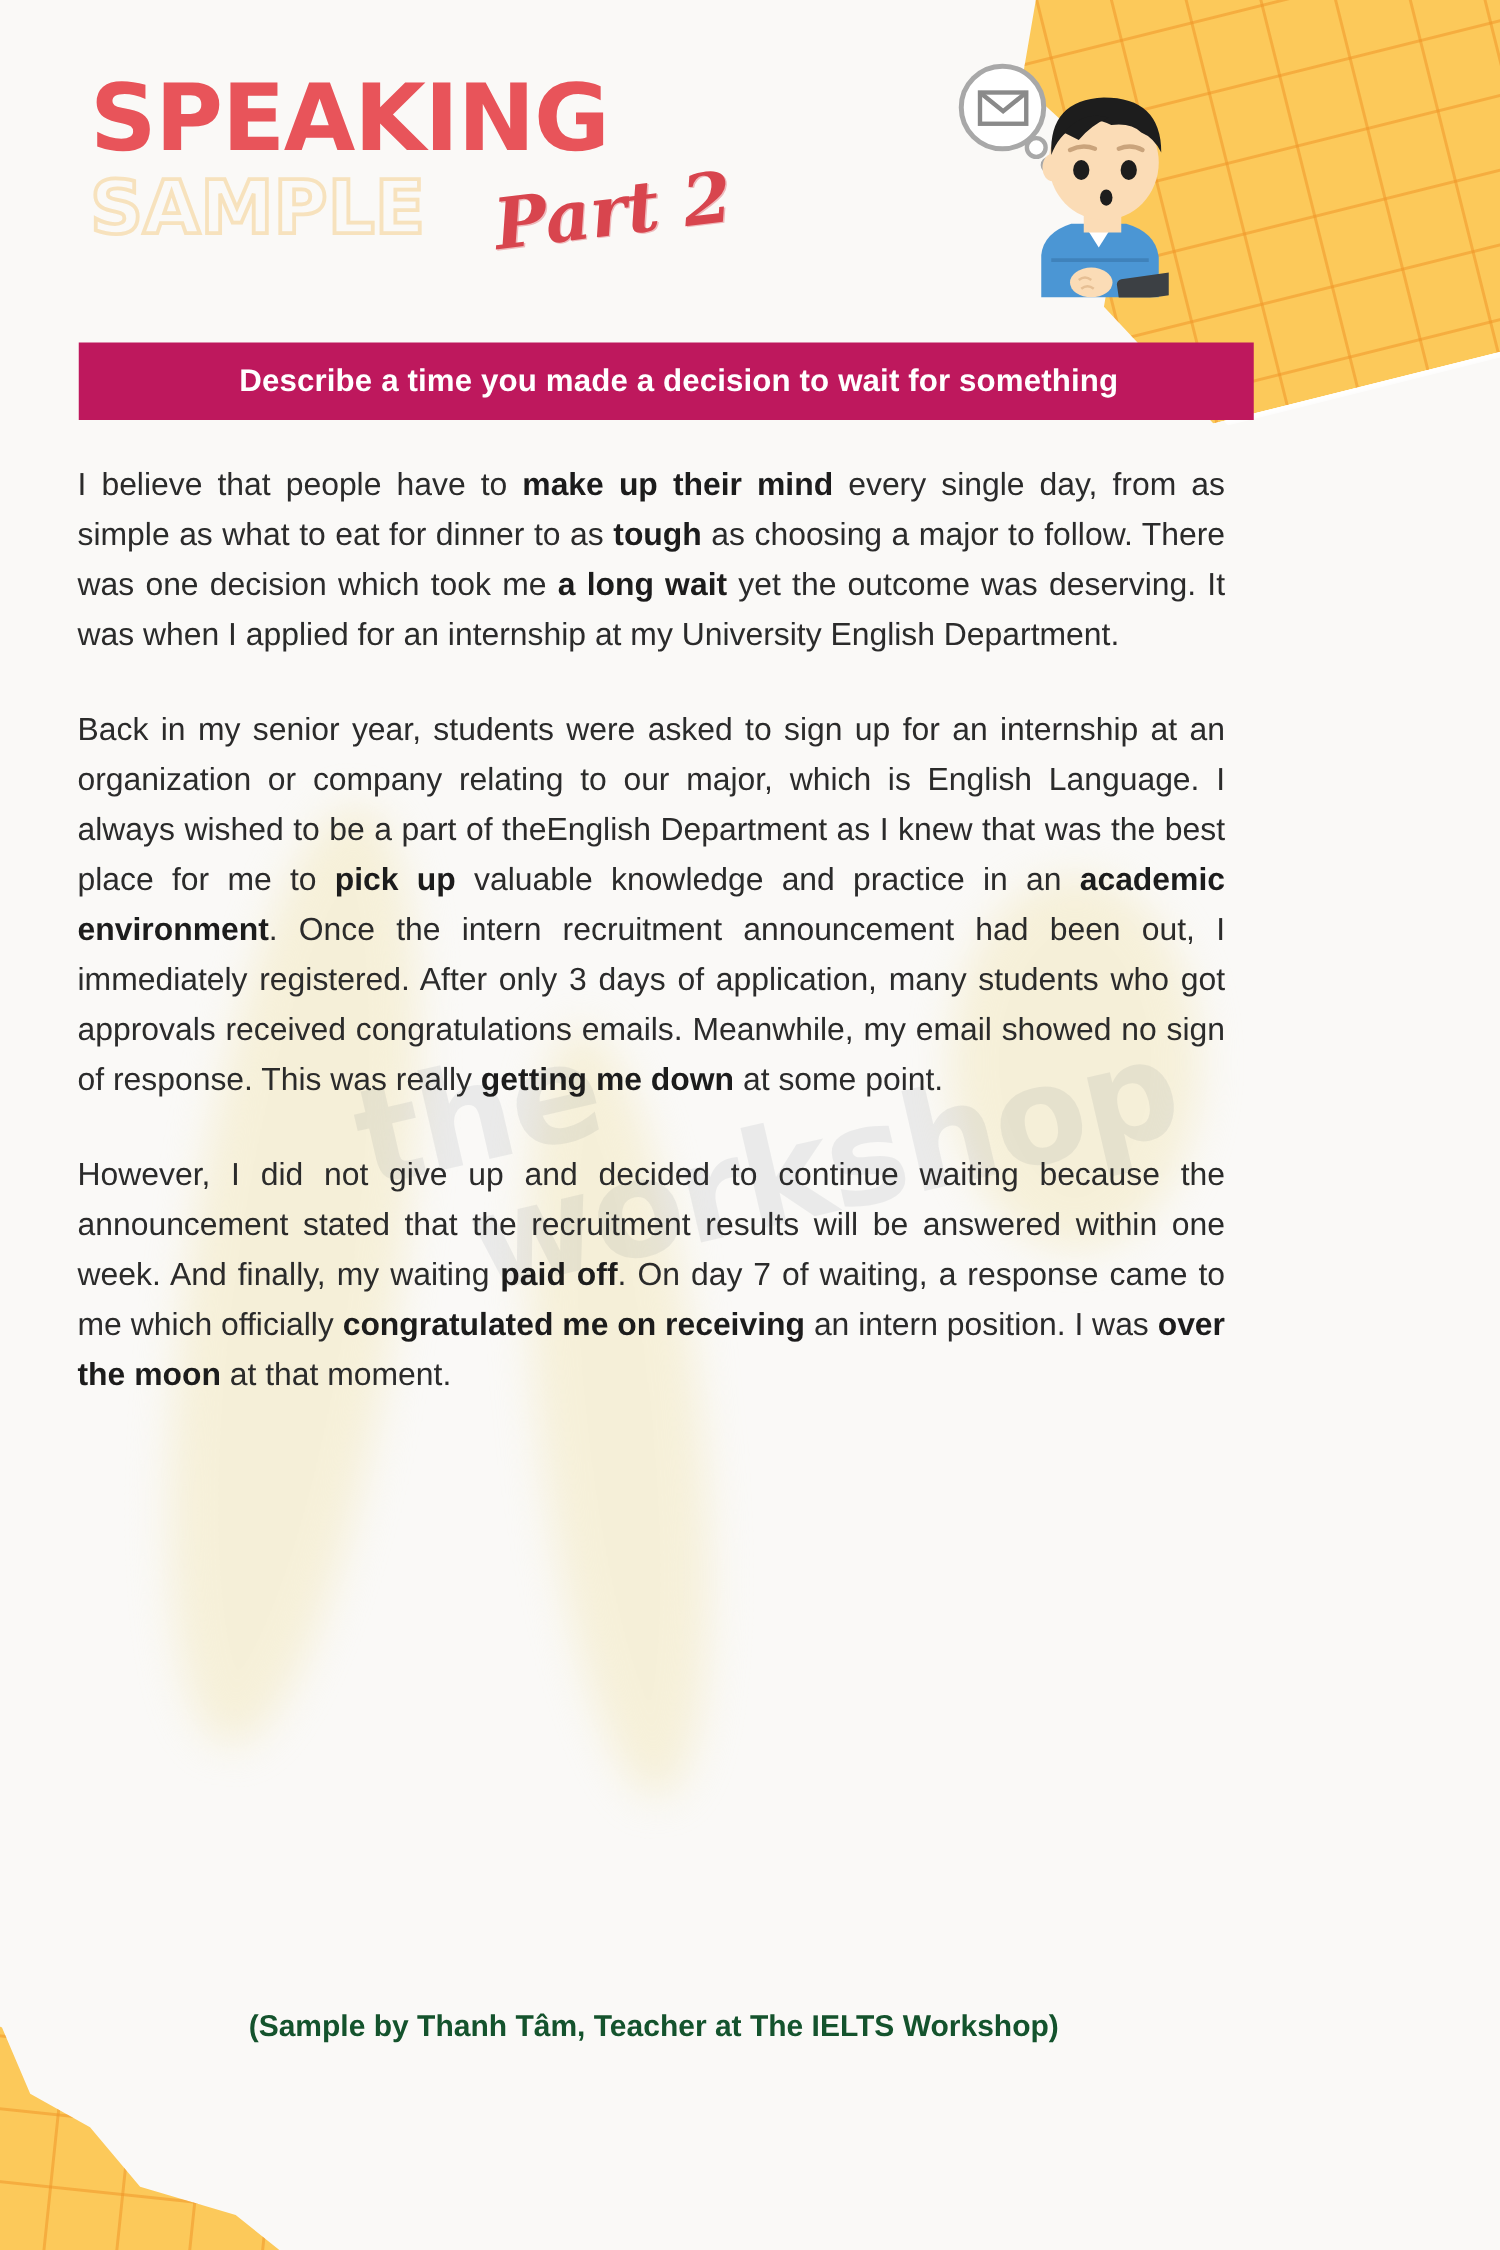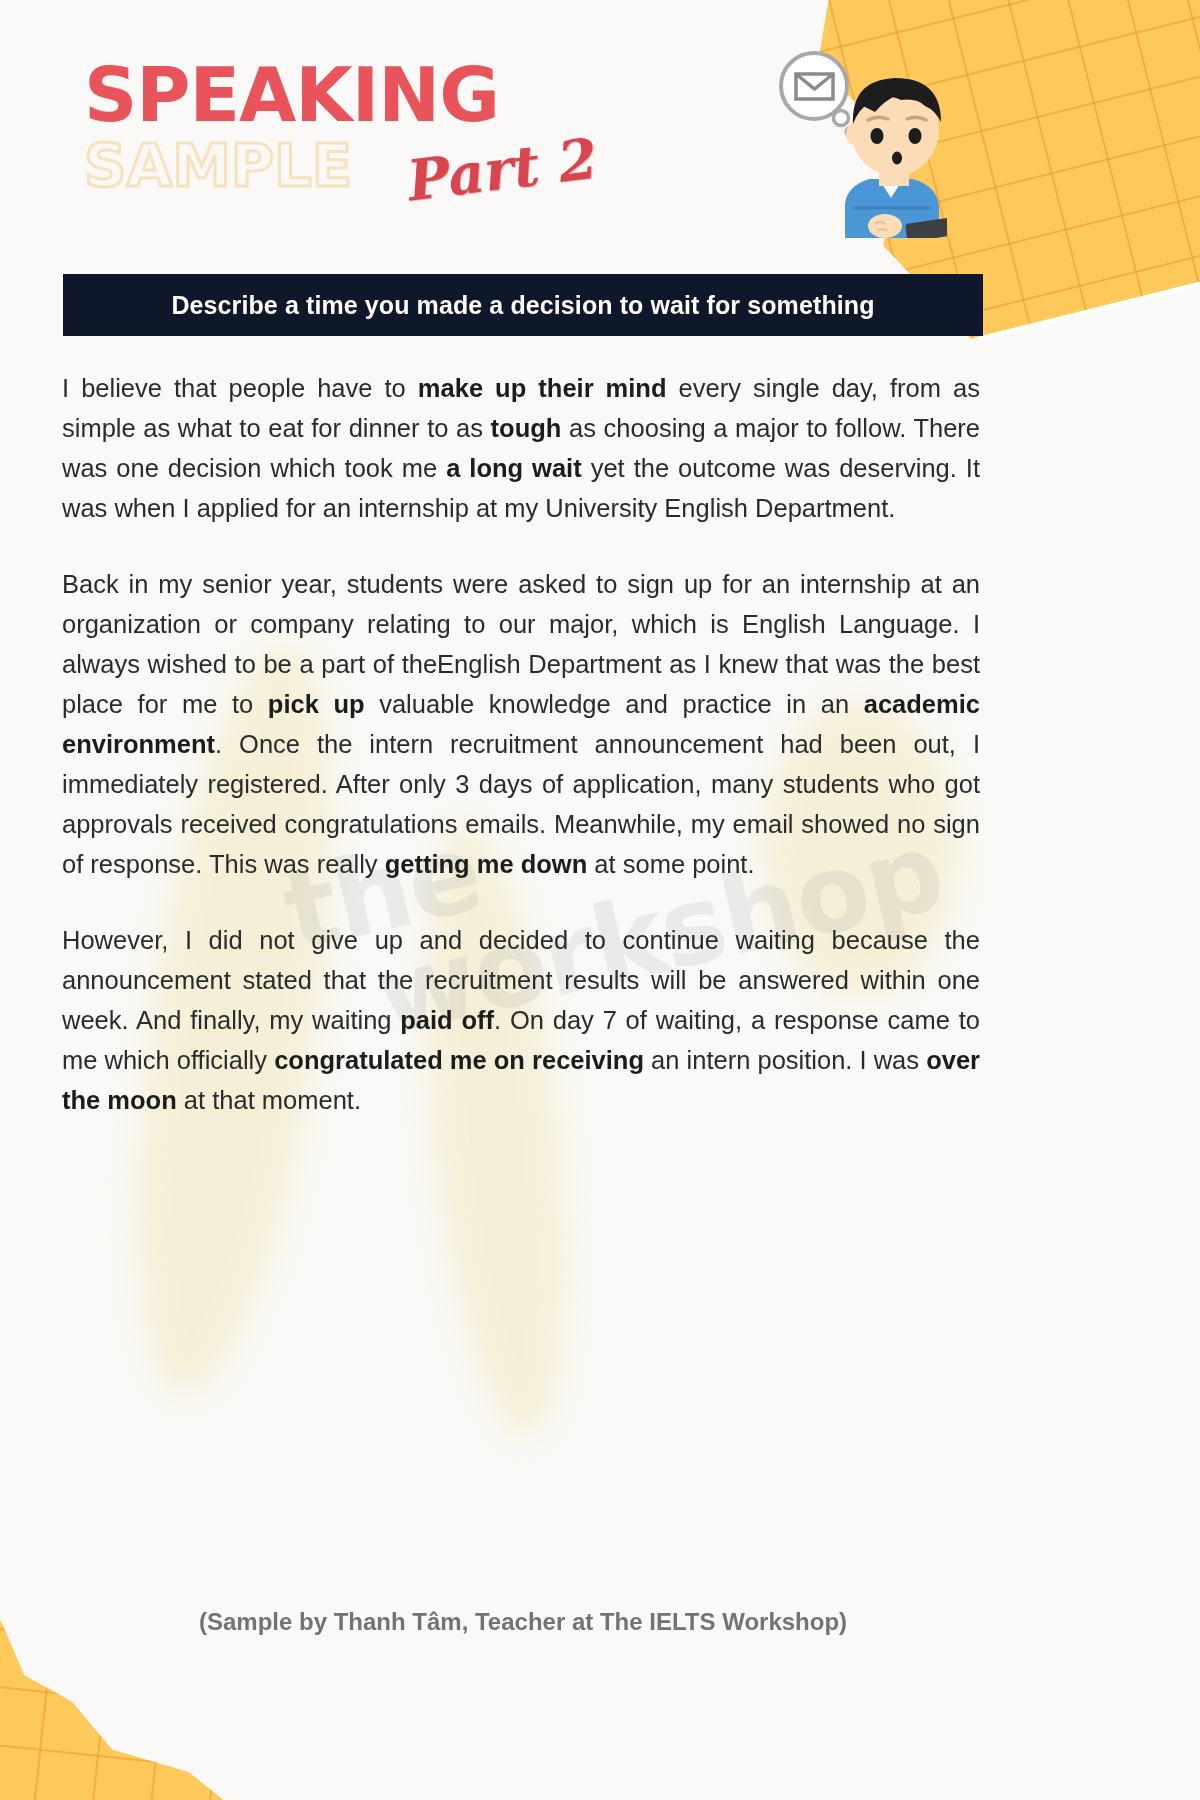--- a/index.html
+++ b/index.html
@@ -56,21 +56,21 @@
     letter-spacing:-2px;pointer-events:none;
     font-family:"DejaVu Sans", sans-serif;
   }
   .watermark .w2{padding-left:70px;}
   .blob{
     position:absolute;pointer-events:none;
     background:#f2e7bb;opacity:.5;filter:blur(16px);
   }
 
   
-  .header{position:absolute;left:0;top:0;width:1044px;height:265px;margin-left:12px;}
+  .header{position:absolute;left:0;top:0;width:1044px;height:265px;}
   .kicker{
     position:absolute;left:72px;top:58px;
     font-family:"DejaVu Sans", sans-serif;
     font-size:74px;font-weight:bold;letter-spacing:-1px;
     color:#e8545a;line-height:1;
   }
   .sample{
     position:absolute;left:72px;top:136px;
     font-family:"DejaVu Sans", sans-serif;
     font-size:59px;font-weight:bold;letter-spacing:0px;line-height:1;
@@ -85,40 +85,40 @@
     transform:rotate(-7deg);
     text-shadow:1px 1px 0 rgba(216,69,78,.35);
   }
 
   
   .illus{position:absolute;left:755px;top:48px;width:180px;height:190px;}
 
   
   .banner{
     position:absolute;left:63px;top:274px;width:920px;height:62px;
-    background:#0f172a;display:flex;align-items:center;justify-content:center;
+    background:#be185d;display:flex;align-items:center;justify-content:center;padding-left:20px;
   }
   .banner-title{
     color:#ffffff;font-size:25px;font-weight:bold;letter-spacing:.1px;
     font-family:"Liberation Sans", sans-serif;
   }
 
   
   .content{
     position:absolute;left:62px;top:368px;width:922px;
     font-size:25.5px;line-height:40px;color:#2b2b2b;
     text-align:justify;text-justify:inter-word;
   }
   .content p{margin:0 4px 36px 0;}
   .content p:last-of-type{margin-bottom:0;}
   .content b{font-weight:bold;color:#1c1c1c;}
 
   .credit{
     position:absolute;left:62px;top:1608px;width:922px;
-    text-align:center;color:#737373;font-weight:bold;font-size:24px;
+    text-align:center;color:#14532d;font-weight:bold;font-size:24px;
     font-family:"Liberation Sans", sans-serif;
   }
 </style>
 </head>
 <body>
 
 <div class="page">
 
   <div class="blob" style="left:150px;top:640px;width:170px;height:760px;border-radius:50%;transform:rotate(8deg);"></div>
   <div class="blob" style="left:430px;top:820px;width:130px;height:620px;border-radius:50%;transform:rotate(-6deg);"></div>

